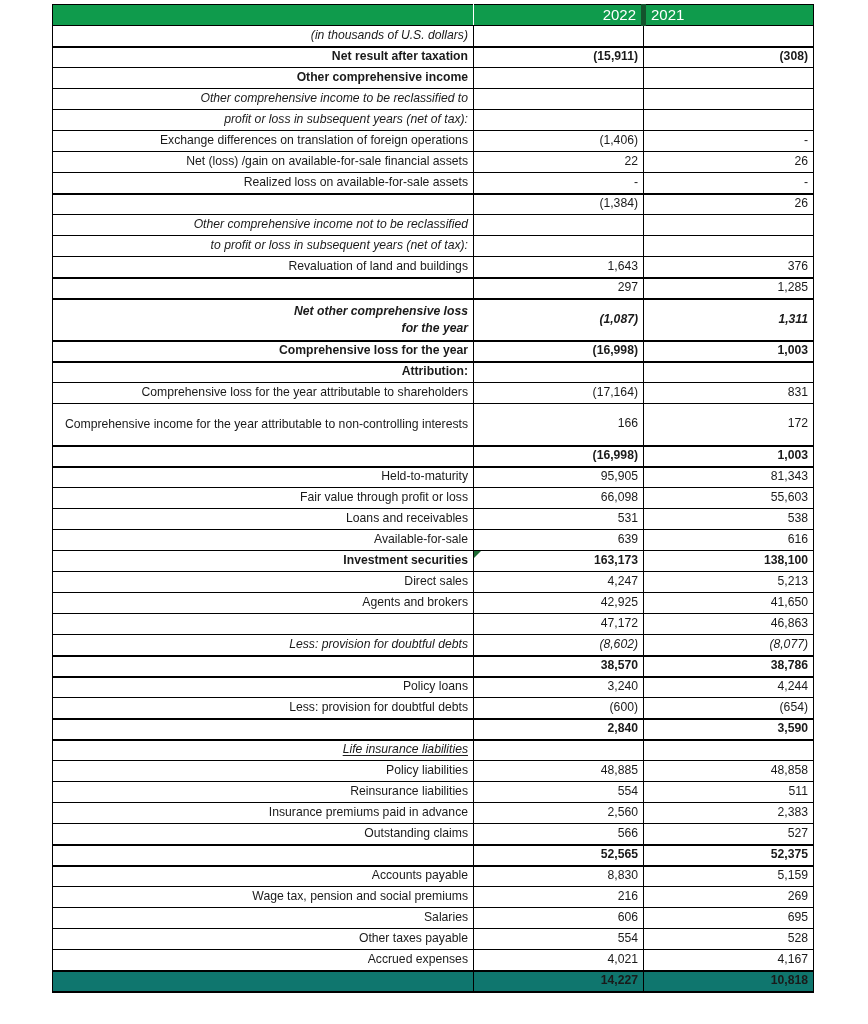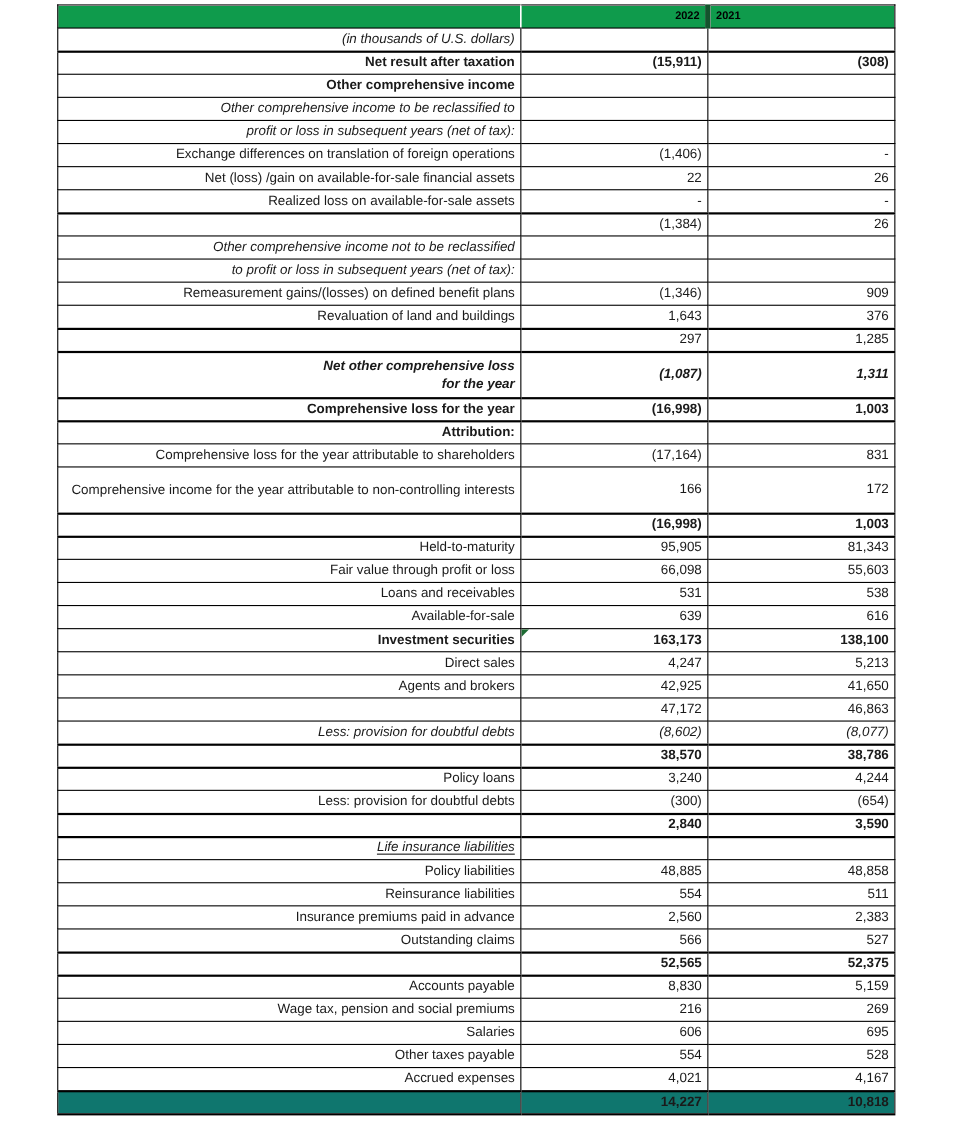--- a/index.html
+++ b/index.html
@@ -41,23 +41,23 @@
     line-height: 1.12;
     vertical-align: middle;
     box-sizing: border-box;
     overflow: hidden;
     white-space: nowrap;
   }
 
   
   thead th {
     background: #0f9b4c;
-    color: #000000;
-    font-weight: bold;
-    font-size: 10px;
+    color: #ffffff;
+    font-weight: normal;
+    font-size: 15px;
     height: 26px;
     border: 1px solid #0f9b4c;
   }
   thead th.h-label { border-right: 1px solid #ffffff; }
   thead th.h-y1 {
     text-align: right;
     border-left: 1px solid #ffffff;
     border-right: 1px solid #ffffff;
   }
   thead th.h-y2 {
@@ -170,25 +170,20 @@
           <td class="lbl"><span class="txt">Other comprehensive income not to be reclassified</span></td>
           <td class="num"><span></span></td>
           <td class="num"><span></span></td>
         </tr>
         <tr class="italic">
           <td class="lbl"><span class="txt">to profit or loss in subsequent years (net of tax):</span></td>
           <td class="num"><span></span></td>
           <td class="num"><span></span></td>
         </tr>
         <tr class="">
-          <td class="lbl"><span class="txt">Remeasurement gains/(losses) on defined benefit plans</span></td>
-          <td class="num"><span>(1,346)</span></td>
-          <td class="num"><span>909</span></td>
-        </tr>
-        <tr class="">
           <td class="lbl"><span class="txt">Revaluation of land and buildings</span></td>
           <td class="num"><span>1,643</span></td>
           <td class="num"><span>376</span></td>
         </tr>
         <tr class="blank thick-top thick-bottom">
           <td class="lbl"><span class="txt"></span></td>
           <td class="num"><span>297</span></td>
           <td class="num"><span>1,285</span></td>
         </tr>
         <tr class="bolditalic tall thick-top thick-bottom">
@@ -271,21 +266,21 @@
           <td class="num"><span>38,570</span></td>
           <td class="num"><span>38,786</span></td>
         </tr>
         <tr class="">
           <td class="lbl"><span class="txt">Policy loans</span></td>
           <td class="num"><span>3,240</span></td>
           <td class="num"><span>4,244</span></td>
         </tr>
         <tr class="">
           <td class="lbl"><span class="txt">Less: provision for doubtful debts</span></td>
-          <td class="num"><span>(300)</span></td>
+          <td class="num"><span>(600)</span></td>
           <td class="num"><span>(654)</span></td>
         </tr>
         <tr class="bold blank thick-top thick-bottom">
           <td class="lbl"><span class="txt"></span></td>
           <td class="num"><span>2,840</span></td>
           <td class="num"><span>3,590</span></td>
         </tr>
         <tr class="italic thick-top">
           <td class="lbl u-underline"><span class="txt">Life insurance liabilities</span></td>
           <td class="num"><span></span></td>

